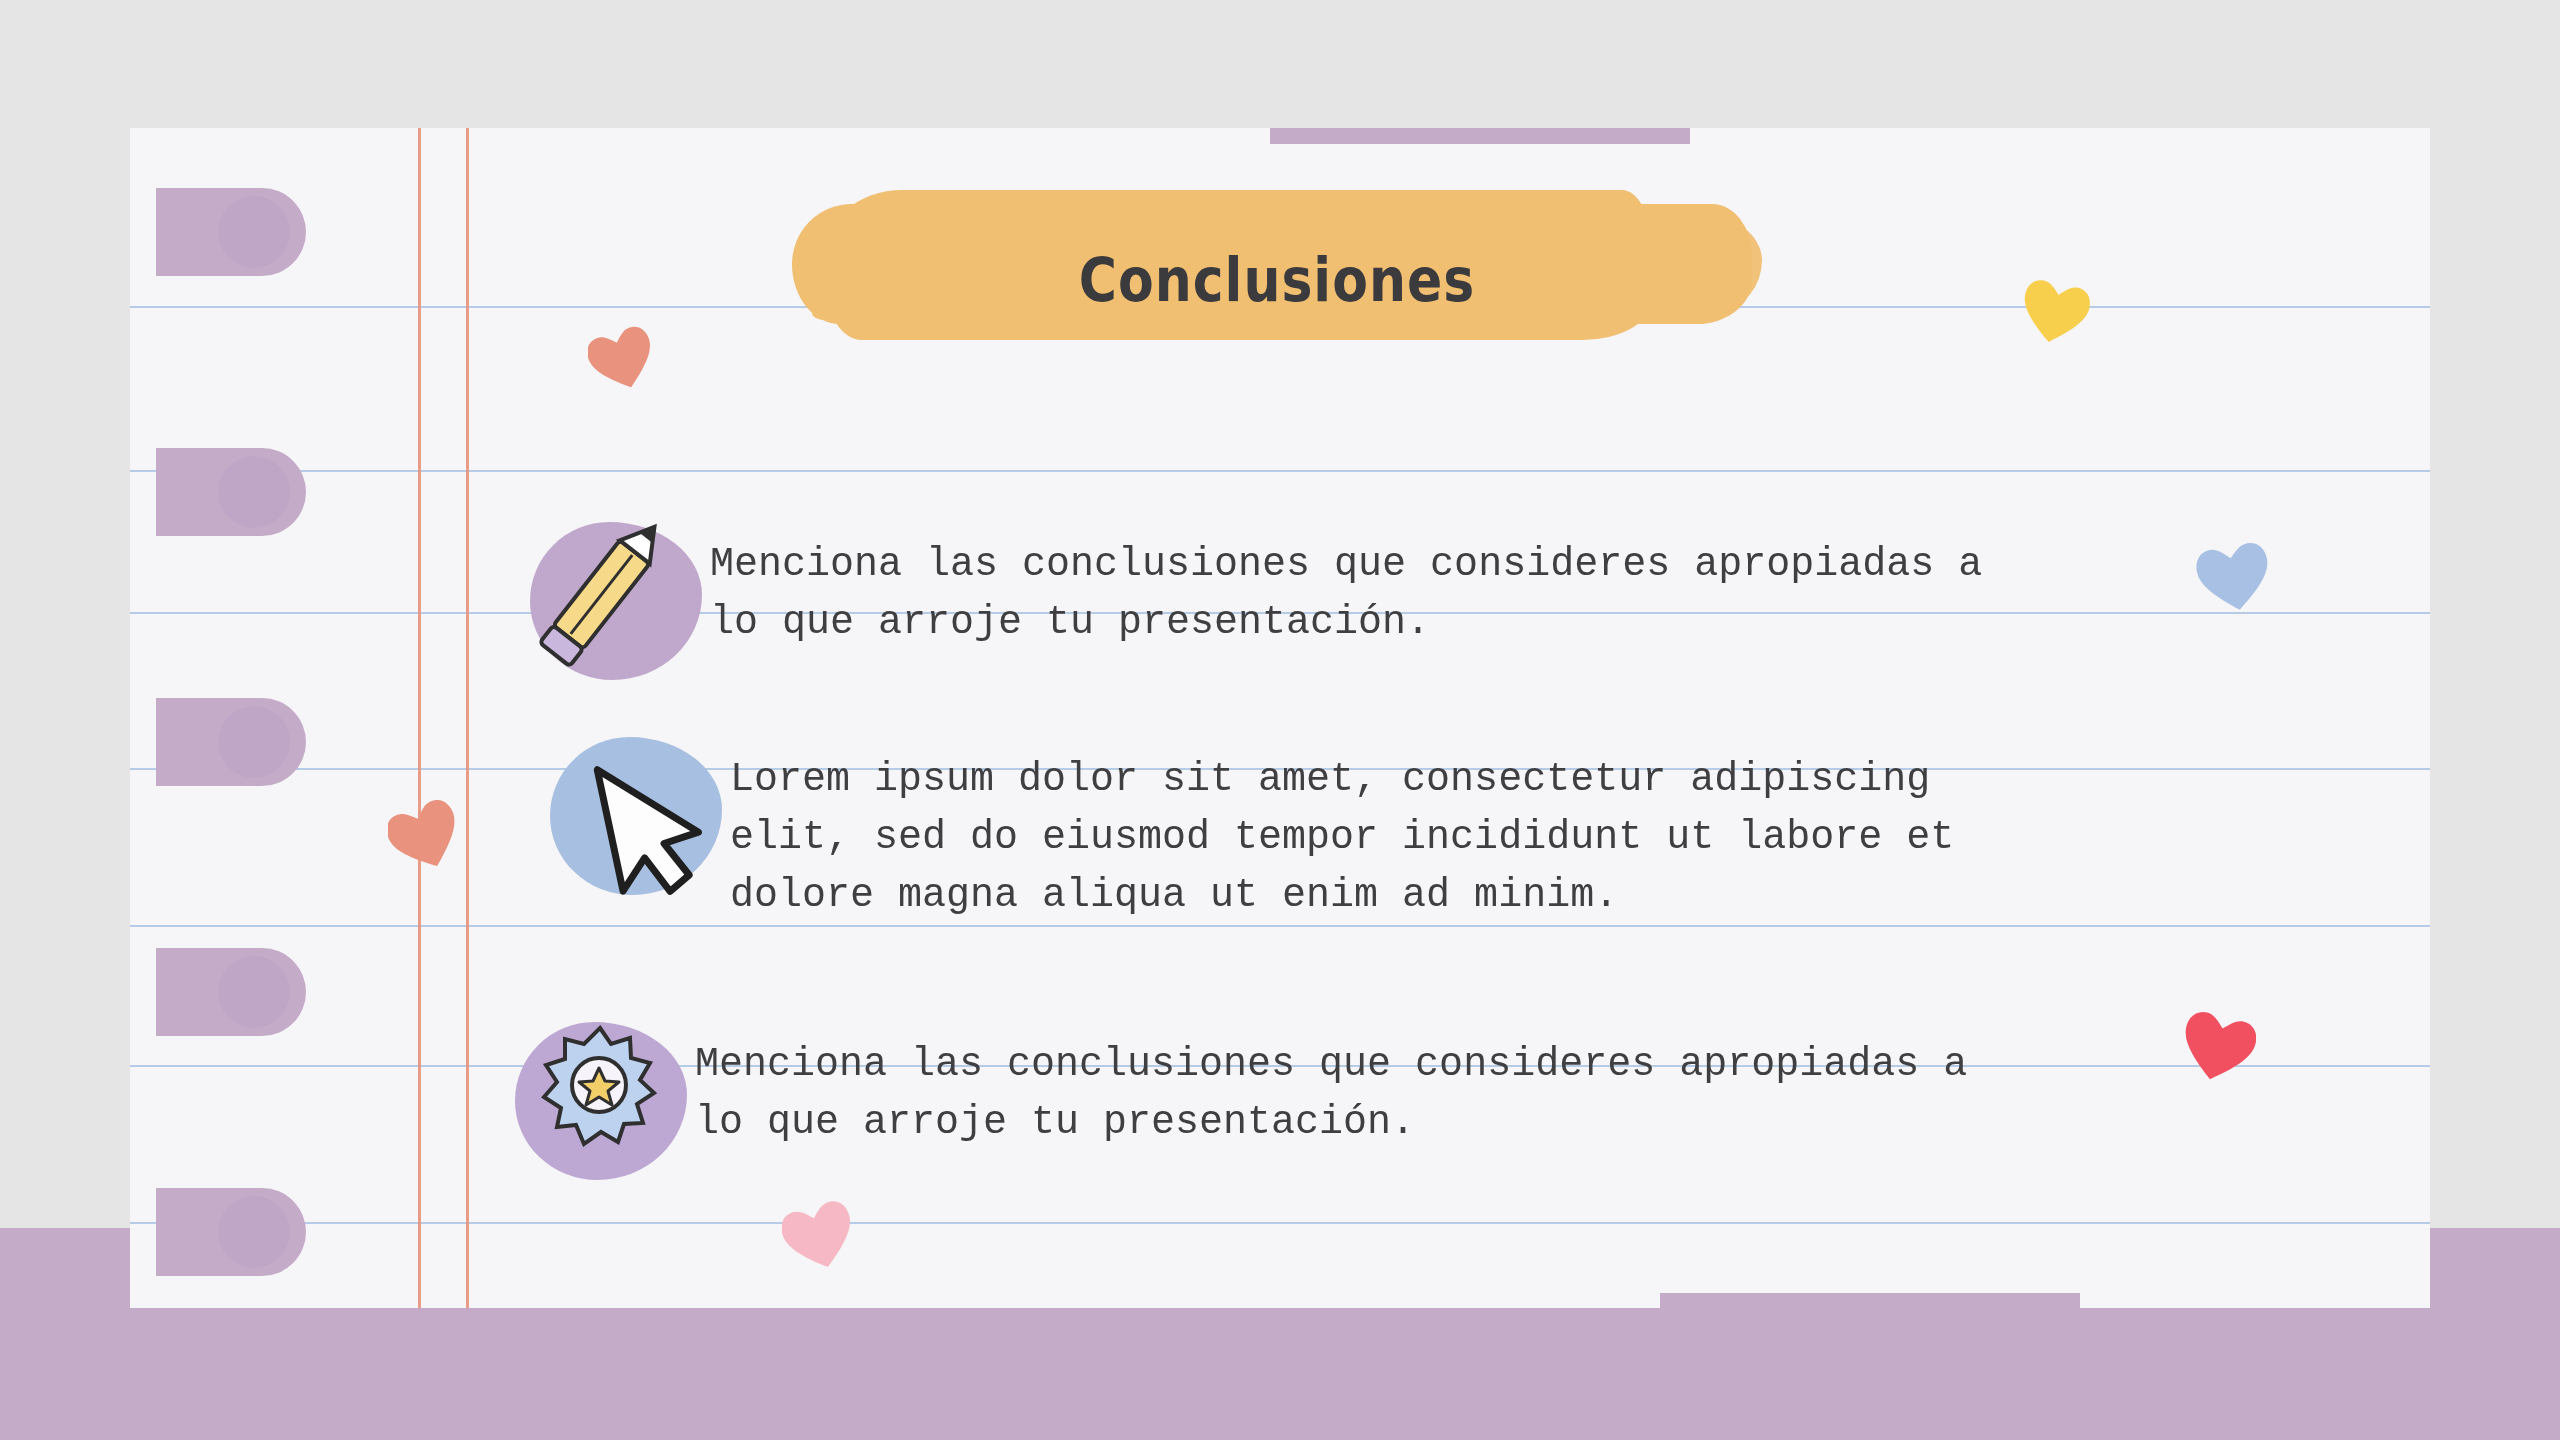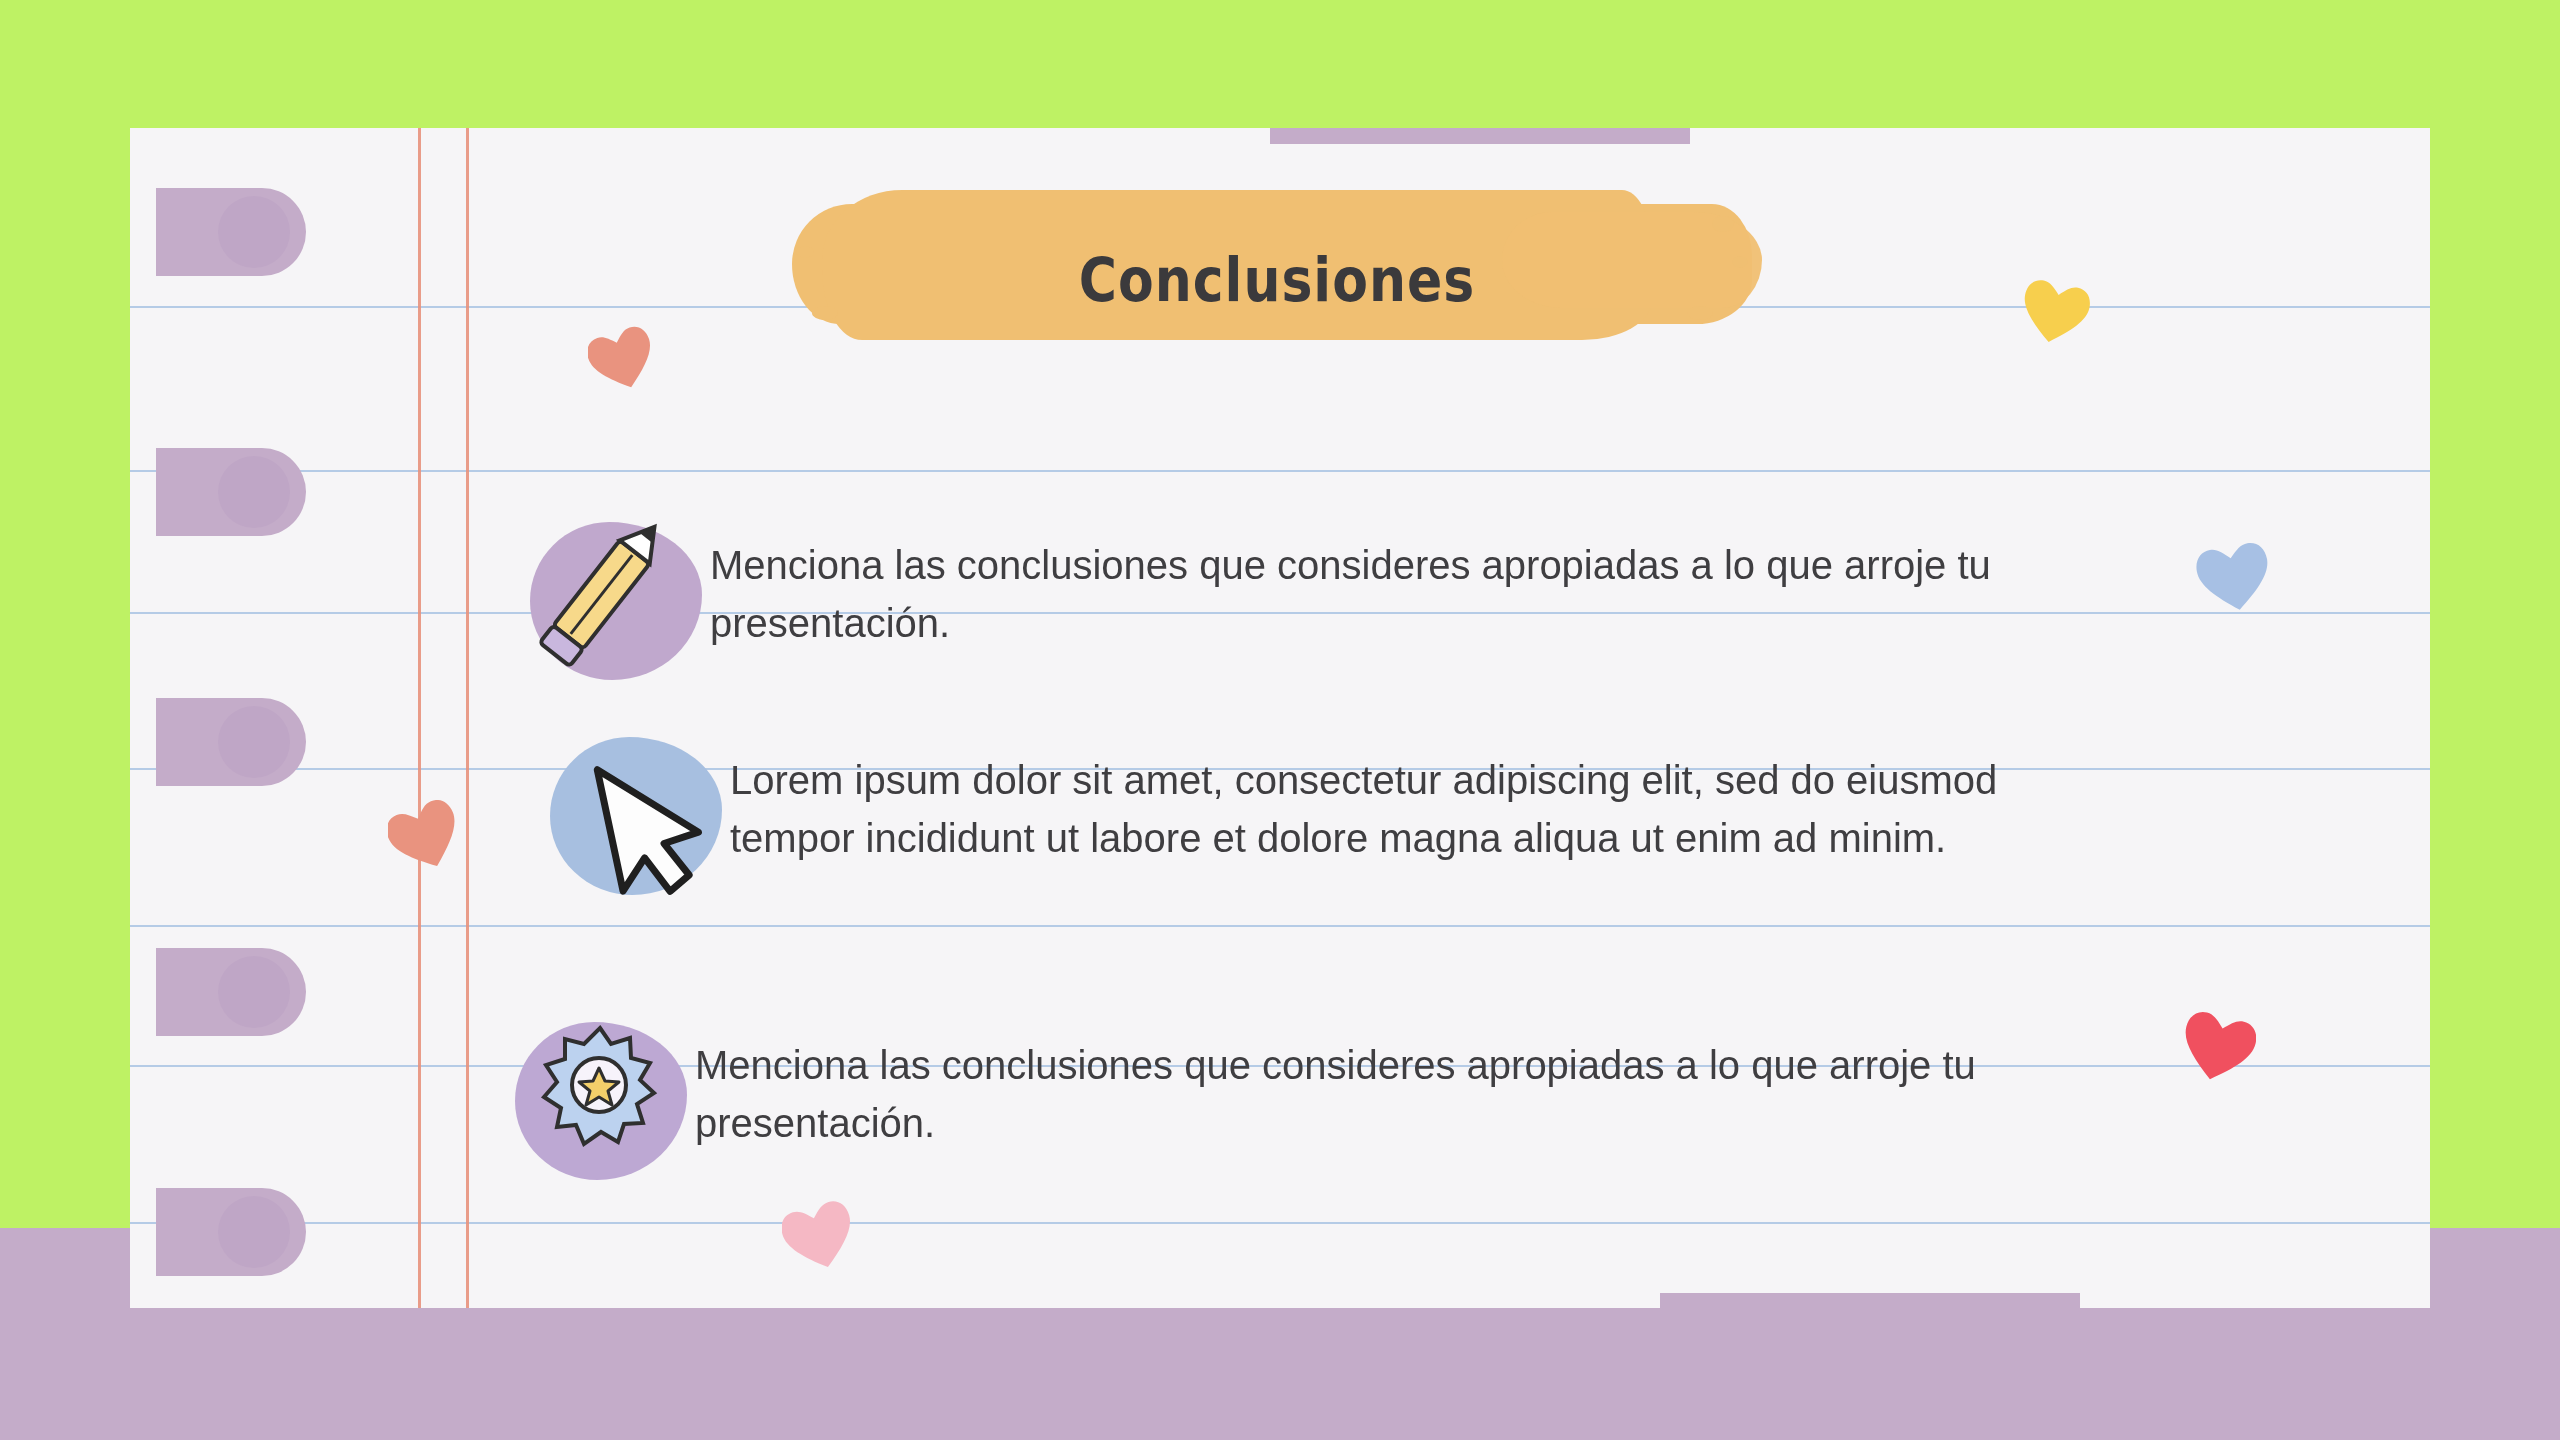--- a/index.html
+++ b/index.html
@@ -11,21 +11,21 @@
     width: 2560px;
     height: 1440px;
     overflow: hidden;
     font-family: "Liberation Serif", serif;
   }
 
   .slide {
     position: relative;
     width: 2560px;
     height: 1228px;
-    background: #bef264;
+    background: #e5e5e5;
   }
 
   
   .paper {
     position: absolute;
     left: 130px;
     top: 128px;
     width: 2300px;
     height: 1180px;
     background: #f6f5f7;
@@ -164,21 +164,21 @@
     top: 12px;
     width: 172px;
     height: 158px;
     border-radius: 46% 54% 52% 48% / 50% 46% 54% 50%;
   }
   .splotch.purple { background: #c0a8cd; }
   .splotch.blue   { background: #a7bfe0; }
   .splotch.purple2{ background: #bda8d3; }
 
   .row-text {
-    font-family: Liberation Sans, sans-serif;
+    font-family: Liberation Mono, monospace;
     font-size: 40px;
     line-height: 1.45;
     color: #3f3e41;
     width: 1290px;
     padding-top: 26px;
   }
 
   
   .heart {
     position: absolute;

